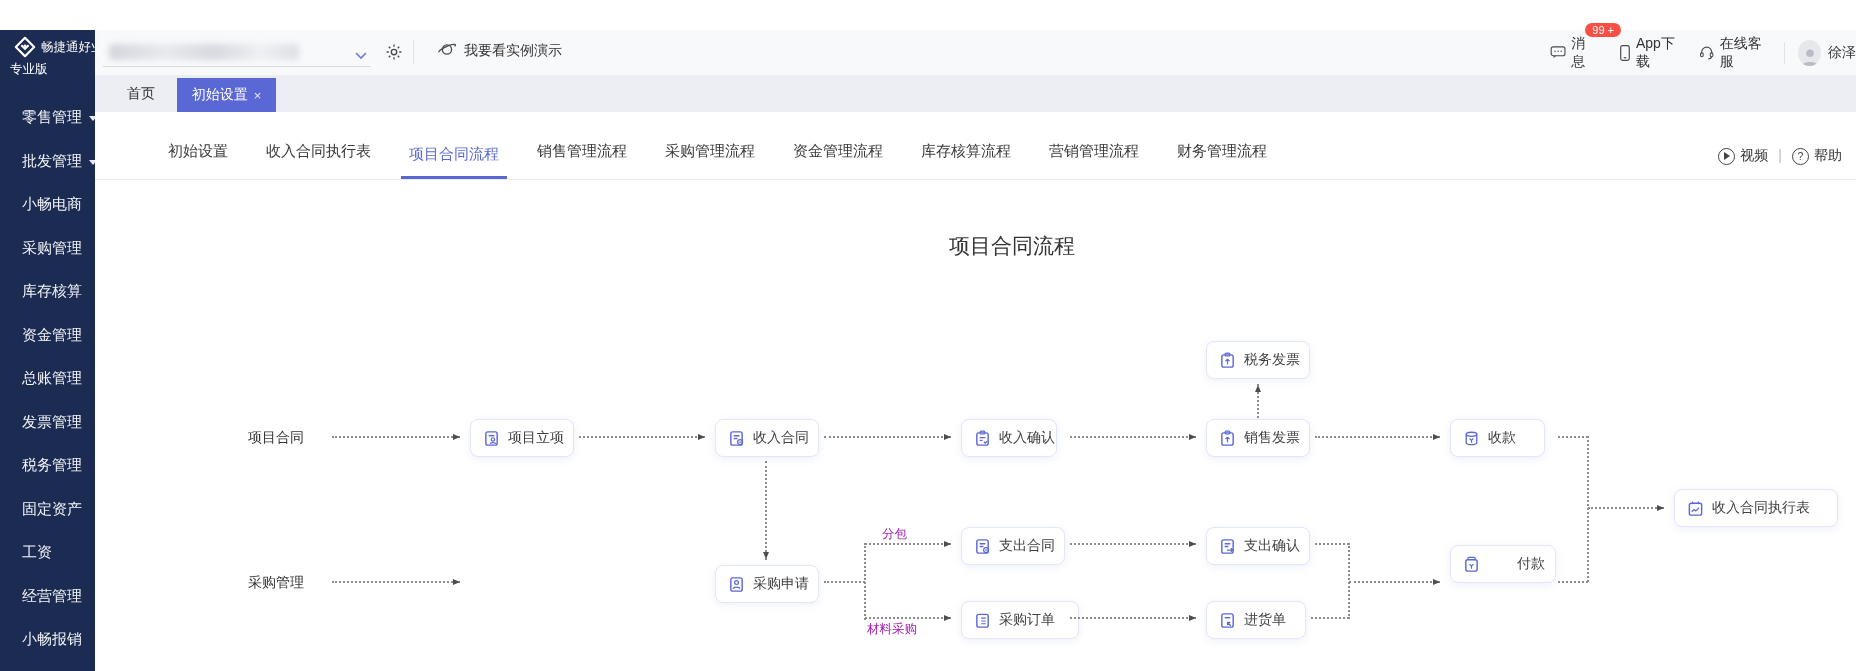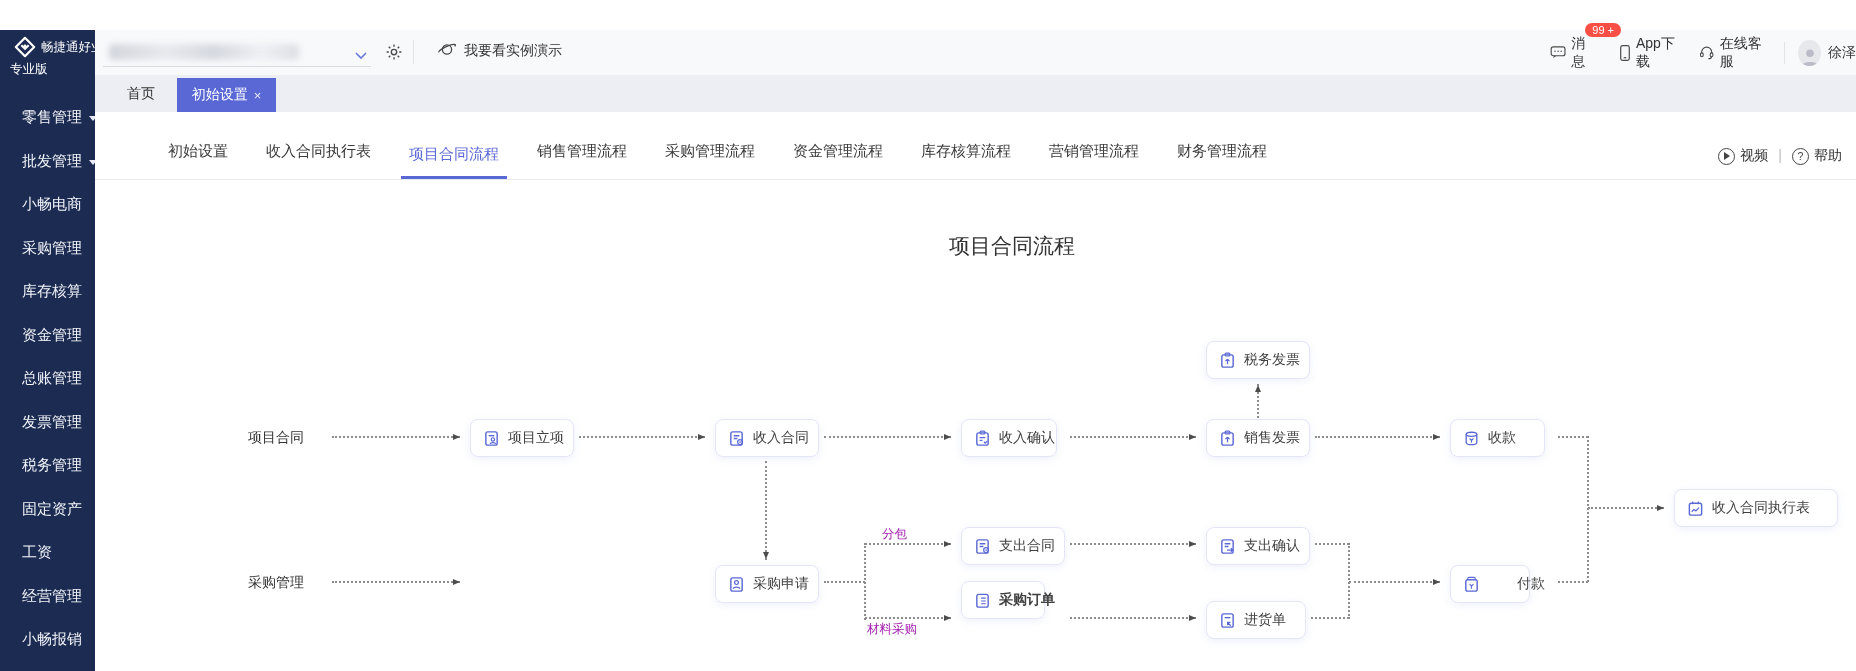--- a/index.html
+++ b/index.html
@@ -337,39 +337,39 @@
 
     <div class="node" style="left:1111px;top:347px;width:104px;">
       <svg class="nicon" viewBox="0 0 18 18" fill="none" stroke="#5a68d5" stroke-width="1.5">
         <rect x="3" y="2" width="12" height="14" rx="2"></rect>
           <path d="M6 6h6M6 9h4"></path>
         <path d="M8.5 12.8h6M12.6 10.9l1.9 1.9-1.9 1.9" stroke-width="1.3"></path>
       </svg>
       <span>支出确认</span>
     </div>
 
-    <div class="node" style="left:866px;top:401px;width:84px;font-weight:bold;">
+    <div class="node" style="left:866px;top:421px;width:118px;">
       <svg class="nicon" viewBox="0 0 18 18" fill="none" stroke="#5a68d5" stroke-width="1.5">
         <rect x="3" y="2.5" width="12" height="13.5" rx="2"></rect>
         <path d="M7.5 6.5h5M7.5 9.5h5M7.5 12.5h5" stroke-width="1.2"></path>
         <path d="M5.3 6.5h.1M5.3 9.5h.1M5.3 12.5h.1" stroke-width="1.6"></path>
       </svg>
       <span>采购订单</span>
     </div>
 
     <div class="node" style="left:1111px;top:421px;width:100px;">
       <svg class="nicon" viewBox="0 0 18 18" fill="none" stroke="#5a68d5" stroke-width="1.5">
         <rect x="3" y="2" width="12" height="14" rx="2"></rect>
           <path d="M6 6h6"></path>
         <path d="M12.5 14.5l-3.4-3.4M9.1 14v-2.9H12" stroke-width="1.3"></path>
       </svg>
       <span>进货单</span>
     </div>
 
-    <div class="node" style="left:1355px;top:385px;width:80px;gap:37px;">
+    <div class="node" style="left:1355px;top:365px;width:106px;gap:37px;">
       <svg class="nicon" viewBox="0 0 18 18" fill="none" stroke="#5a68d5" stroke-width="1.5">
         <rect x="3" y="4" width="12" height="12" rx="2"></rect>
         <path d="M5 4V2.8c0-.7.6-1.3 1.3-1.3h5.4c.7 0 1.3.6 1.3 1.3V4" stroke-width="1.2"></path>
         <path d="M7 8.5l2 2 2-2M9 10.5v3" stroke-width="1.2"></path>
       </svg>
       <span>付款</span>
     </div>
 
     <div class="edge-label" style="left:787px;top:346px;">分包</div>
     <div class="edge-label" style="left:772px;top:441px;">材料采购</div>

